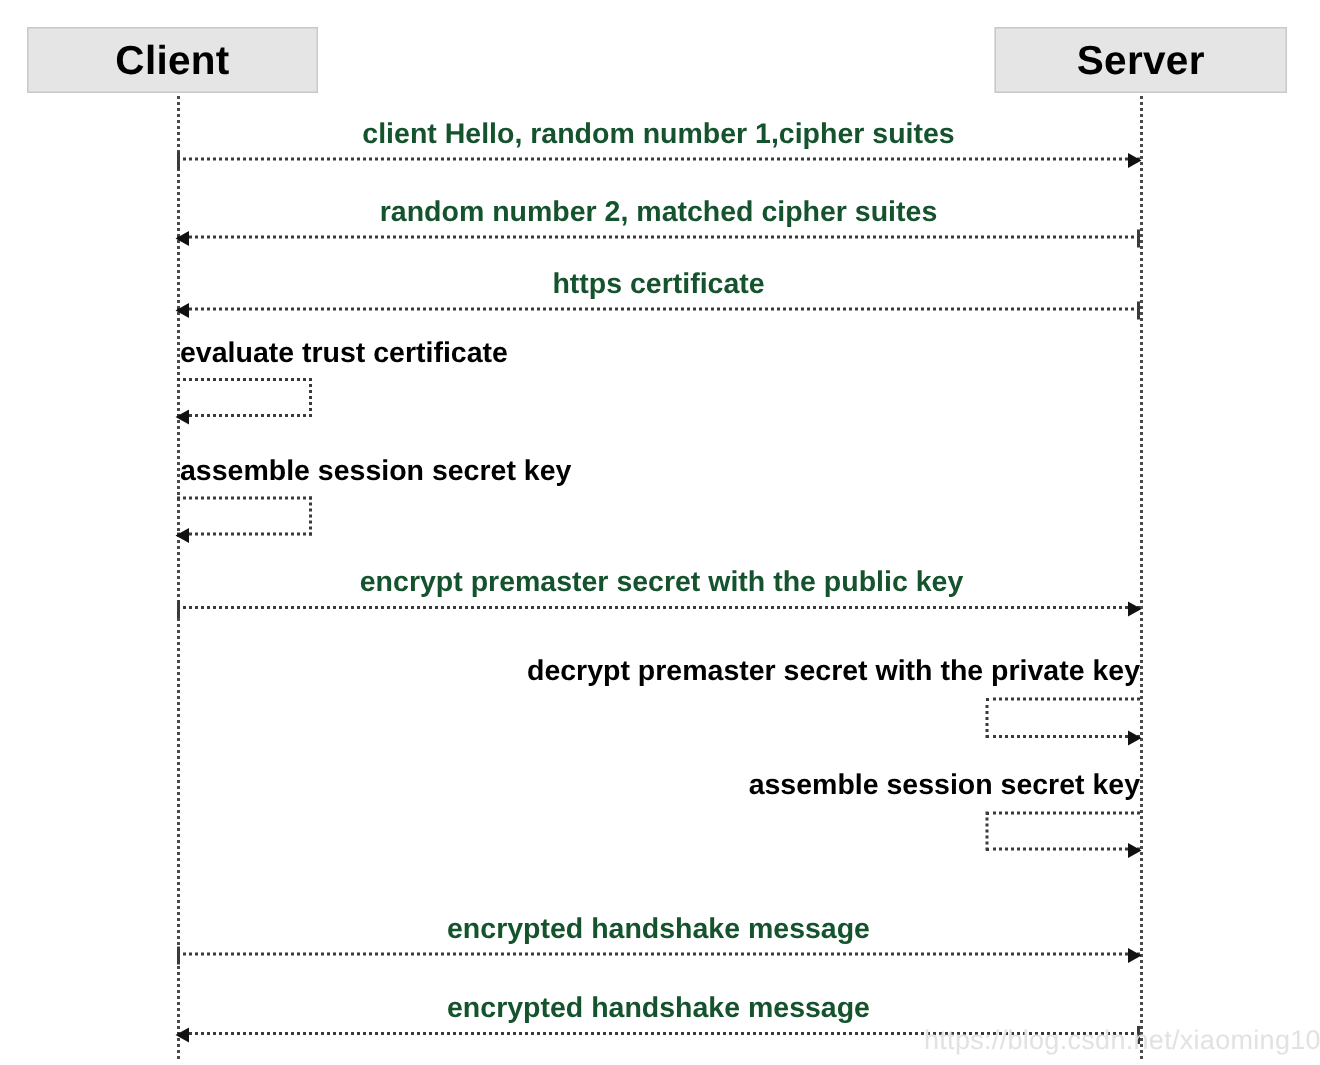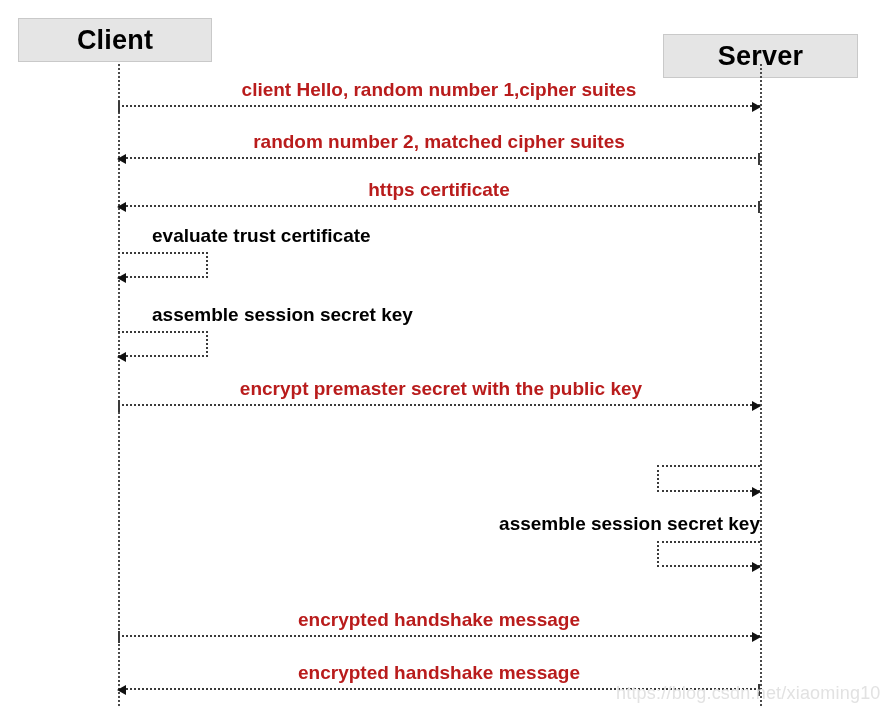--- a/index.html
+++ b/index.html
@@ -29,21 +29,21 @@
     justify-content: center;
   }
   .actor-label {
     font-size: 27px;
     font-weight: bold;
     color: #000000;
     letter-spacing: .2px;
     line-height: 1;
   }
   #actor-client { left: 18px;  top: 18px; width: 194px; height: 44px; }
-  #actor-server { left: 663px; top: 18px; width: 195px; height: 44px; margin-top: 16px; }
+  #actor-server { left: 663px; top: 18px; width: 195px; height: 44px; }
 
   
   .lifeline {
     position: absolute;
     top: 64px;
     height: 642px;
     width: 0;
     border-left: 2px dotted #4a4a4a;
   }
   #lifeline-client { left: 118px; }
@@ -62,21 +62,21 @@
     height: 0;
     border-top: 2px dotted #3a3a3a;
   }
   .msg-label {
     position: absolute;
     left: 0;
     right: 0;
     bottom: 4px;
     font-size: 19px;
     font-weight: bold;
-    color: #b91c1c;
+    color: #14532d;
     white-space: nowrap;
     line-height: 1.1;
   }
   .msg-label.center { text-align: center; }
   .msg-label.left   { text-align: center;  padding-left: 4px; }
 
   
   .arrowhead {
     position: absolute;
     width: 0;
@@ -142,21 +142,20 @@
     border-bottom: 5px solid transparent;
     border-left: 9px solid #111111;
   }
   .self-label {
     position: absolute;
     font-size: 19px;
     font-weight: bold;
     color: #000000;
     white-space: nowrap;
     line-height: 1.1;
-    margin-left: 32px;
   }
   .self-label.anchor-left  { left: 120px;  }
   .self-label.anchor-right { right: 120px; }
 
   
   #watermark {
     position: absolute;
     left: 616px;
     top: 683px;
     font-size: 18px;
@@ -228,20 +227,21 @@
     </div>
     <div class="msg-label left">encrypt premaster secret with the public key</div>
   </div>
 
   <div class="selfmsg from-server" style="left:657px; width:103px; top:465px; height:27px;">
     <div class="seg seg-top"></div>
     <div class="seg seg-side"></div>
     <div class="seg seg-bottom"></div>
     <span class="self-arrow"></span>
   </div>
+  <div class="self-label anchor-right" style="top:438px;">decrypt premaster secret with the private key</div>
 
   <div class="selfmsg from-server" style="left:657px; width:103px; top:541px; height:26px;">
     <div class="seg seg-top"></div>
     <div class="seg seg-side"></div>
     <div class="seg seg-bottom"></div>
     <span class="self-arrow"></span>
   </div>
   <div class="self-label anchor-right" style="top:514px;">assemble session secret key</div>
 
   <div class="message" style="left:118px; width:642px; top:635px;">

